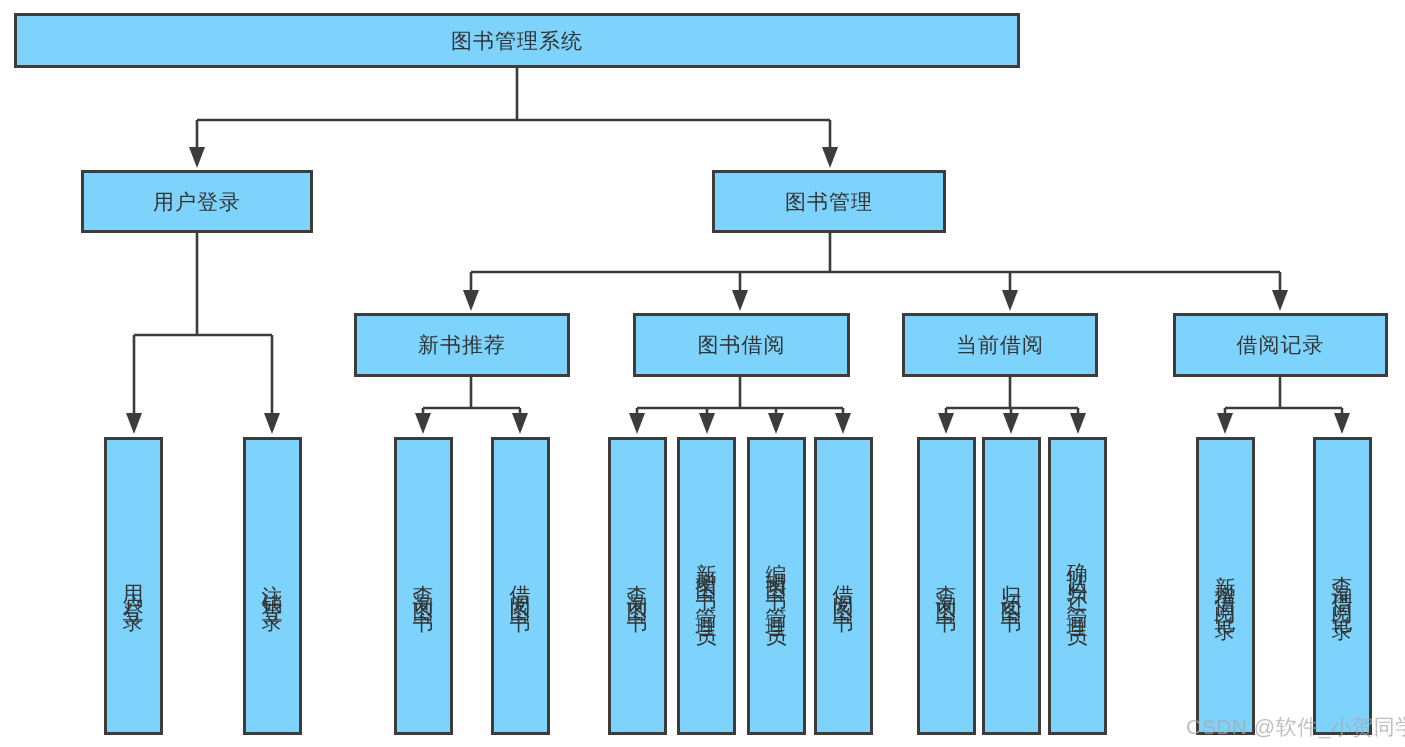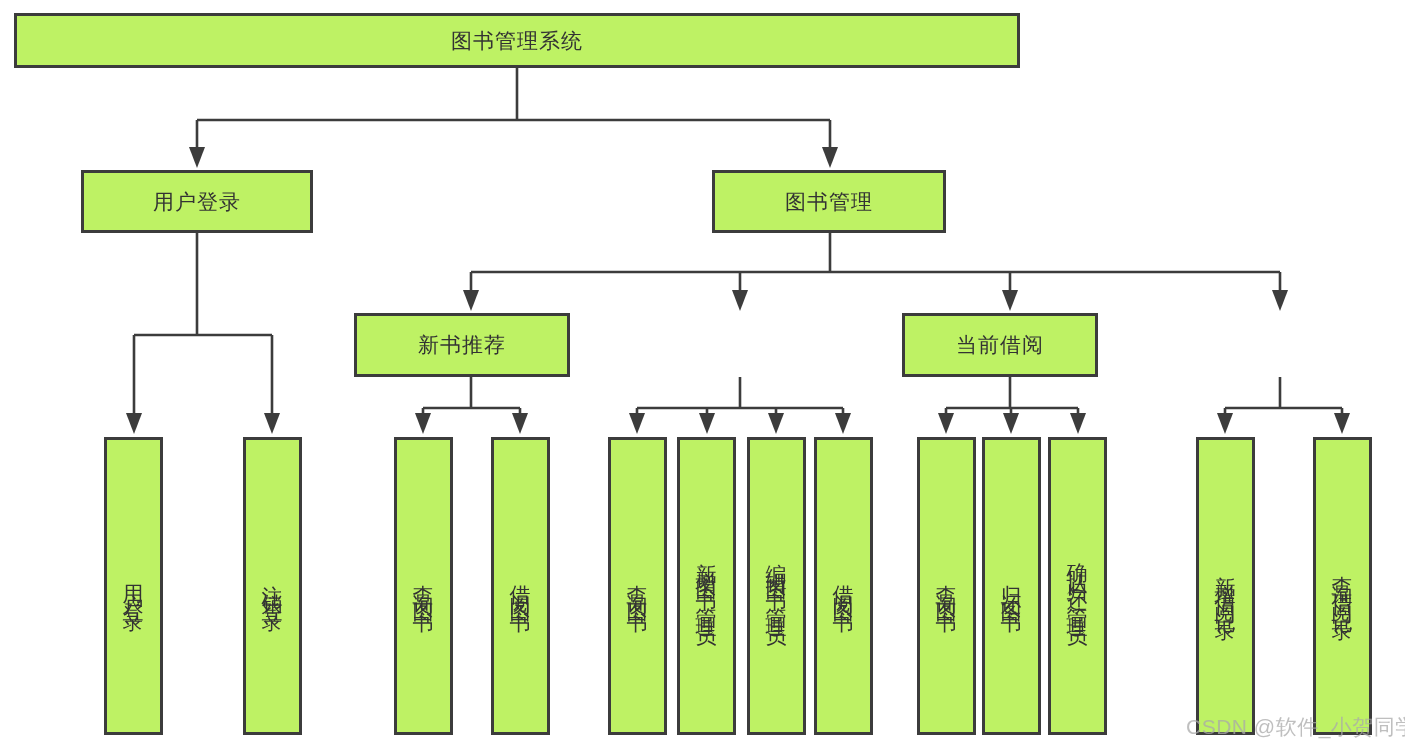--- a/index.html
+++ b/index.html
@@ -17,21 +17,21 @@
   }
   .connectors {
     position: absolute;
     left: 0;
     top: 0;
     z-index: 1;
   }
   .box {
     position: absolute;
     box-sizing: border-box;
-    background: #bef264;
+    background: #7dd3fc;
     border: 3px solid #3c3c3c;
     color: #333333;
     font-size: 21px;
     z-index: 2;
   }
   .hbox {
     display: flex;
     align-items: center;
     justify-content: center;
     letter-spacing: 1px;
@@ -125,21 +125,23 @@
       <polygon points="1334,413 1350,413 1342,434"></polygon>
     </g>
   </svg>
 
   <div id="n-root" class="box hbox">图书管理系统</div>
 
   <div id="n-l2a" class="box hbox">用户登录</div>
   <div id="n-l2b" class="box hbox">图书管理</div>
 
   <div id="n-l3a" class="box hbox">新书推荐</div>
+  <div id="n-l3b" class="box hbox">图书借阅</div>
   <div id="n-l3c" class="box hbox">当前借阅</div>
+  <div id="n-l3d" class="box hbox">借阅记录</div>
 
   <div id="n-leaf0" class="box leaf vbox">用户登录</div>
   <div id="n-leaf1" class="box leaf vbox">注销登录</div>
   <div id="n-leaf2" class="box leaf vbox">查询图书</div>
   <div id="n-leaf3" class="box leaf vbox">借阅图书</div>
   <div id="n-leaf4" class="box leaf vbox">查询图书</div>
   <div id="n-leaf5" class="box leaf vbox">新增图书（管理员）</div>
   <div id="n-leaf6" class="box leaf vbox">编辑图书（管理员）</div>
   <div id="n-leaf7" class="box leaf vbox">借阅图书</div>
   <div id="n-leaf8" class="box leaf vbox">查询图书</div>

